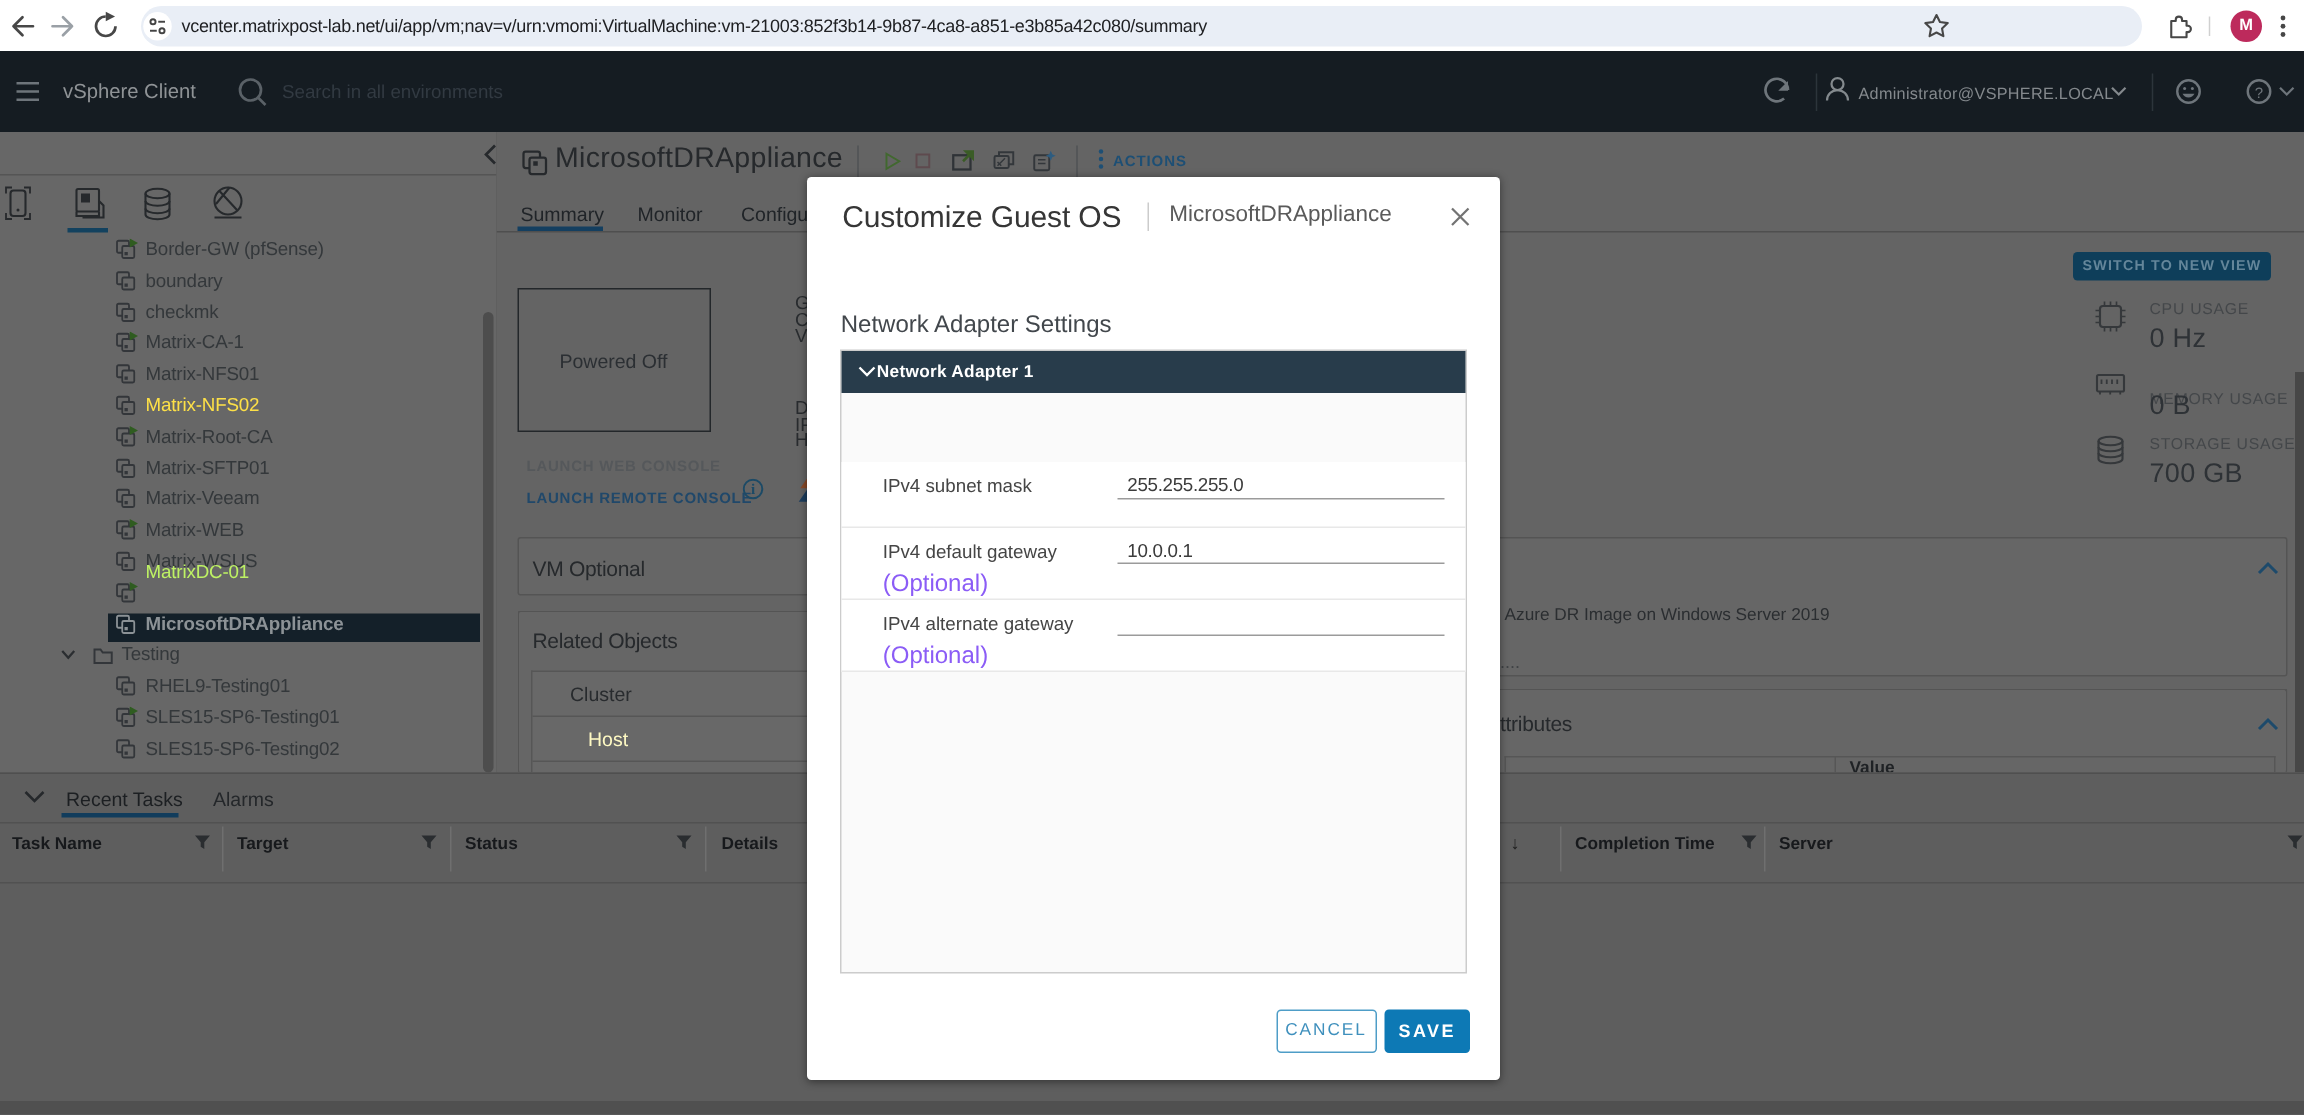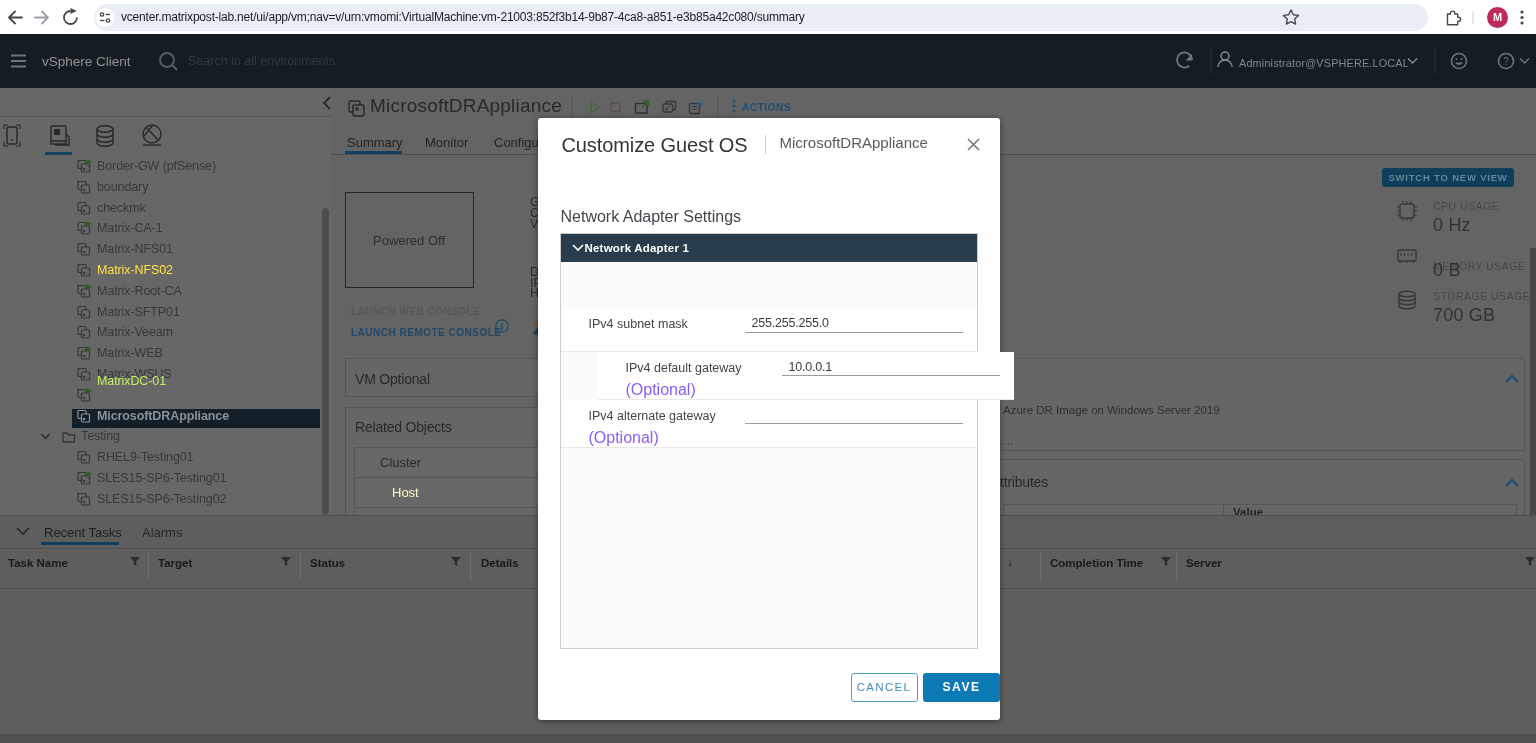--- a/index.html
+++ b/index.html
@@ -69,21 +69,21 @@
 #acc { position:absolute; left:0; top:0; width:100%; height:28px; background:#283c4b; color:#fff; }
 #acc .cap { position:absolute; left:24px; top:7.5px; font-size:11.5px; font-weight:bold; letter-spacing:0.2px; }
 .frow { position:absolute; left:0; width:100%; background:#fff; border-bottom:1px solid #e8e8e8; }
 .flbl { position:absolute; left:28px; top:9px; font-size:12.5px; color:#454545; }
 .fopt { position:absolute; left:28px; top:29px; font-size:16px; color:#8b5cf6; }
 .fval { position:absolute; left:191px; top:8px; font-size:12.5px; color:#3c3c3c; letter-spacing:-0.2px; }
 .fline { position:absolute; left:184px; width:218px; height:1px; background:#9b9b9b; }
 #hl { position:absolute; left:182px; top:6.5px; width:71px; height:16px; background:#f5e52d; }
 .btn { position:absolute; top:555px; height:29px; border-radius:3px; font-size:12px; font-weight:600; letter-spacing:1.6px; text-align:center; }
 #cancel { left:313px; width:67px; line-height:27px; background:#fff; border:1px solid #4e9dc7; color:#3f90bd; font-weight:400; letter-spacing:1.3px; font-size:11.5px; }
-#save { left:385.5px; width:77px; line-height:29px; background:#0d79b5; color:#fff; }
+#save { left:385.5px; width:57px; line-height:29px; background:#0d79b5; color:#fff; }
 </style>
 </head>
 <body>
 
 <div id="chrome">
   <svg width="1536" height="34">
 
     <path d="M 9 17.5 h 13 M 9 17.5 l 6 -6 M 9 17.5 l 6 6" stroke="#474747" stroke-width="1.8" fill="none" stroke-linecap="round"></path>
 
     <path d="M 35 17.5 h 13 M 48 17.5 l -6 -6 M 48 17.5 l -6 6" stroke="#9aa0a6" stroke-width="1.8" fill="none" stroke-linecap="round"></path>
@@ -446,21 +446,21 @@
       <svg width="16" height="12" style="position:absolute;left:11px;top:9px;">
         <path d="M 1 2 l 5 5 5 -5" stroke="#fff" stroke-width="1.6" fill="none"></path>
       </svg>
       <div class="cap">Network Adapter 1</div>
     </div>
     <div class="frow" style="top:73.5px;height:44px;">
       <div class="flbl">IPv4 subnet mask</div>
       <div class="fval">255.255.255.0</div>
       <div class="fline" style="top:24px;"></div>
     </div>
-    <div class="frow" style="top:117.5px;height:48px;margin-left:37px;">
+    <div class="frow" style="top:117.5px;height:48px;">
       <div class="flbl">IPv4 default gateway</div>
       <div class="fopt">(Optional)</div>
       <div class="fval">10.0.0.1</div>
       <div class="fline" style="top:23px;"></div>
     </div>
     <div class="frow" style="top:165.5px;height:48px;padding-left:17px;">
       <div class="flbl">IPv4 alternate gateway</div>
       <div class="fopt">(Optional)</div>
       <div class="fline" style="top:23px;"></div>
     </div>

